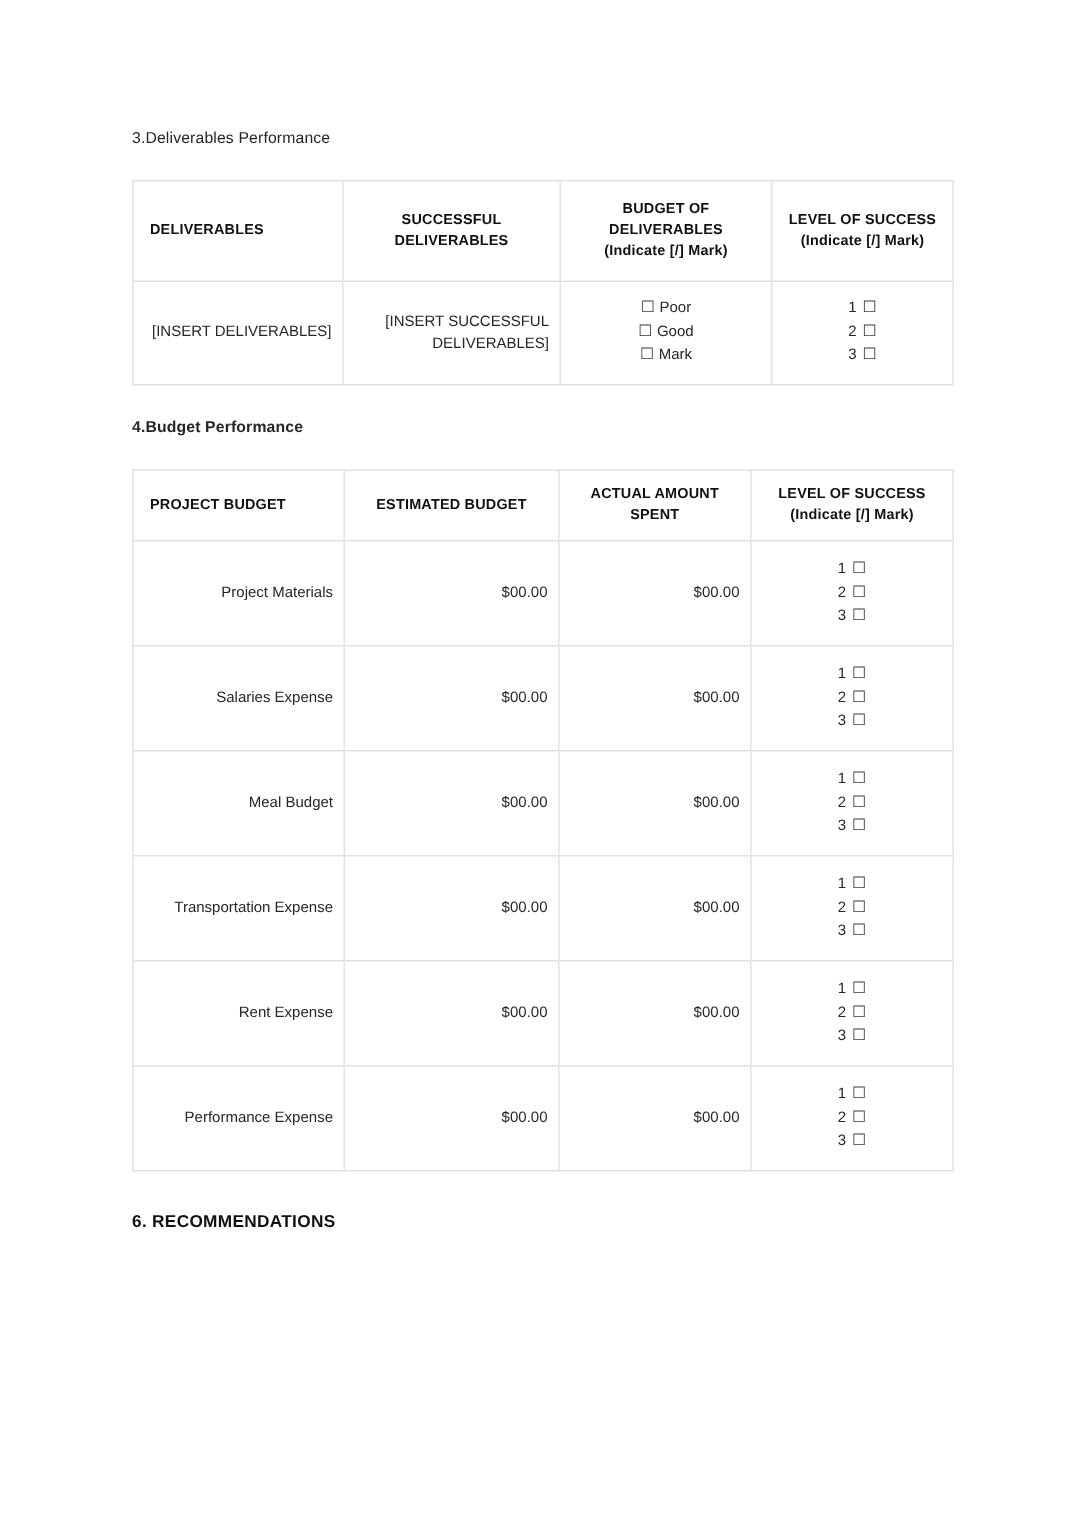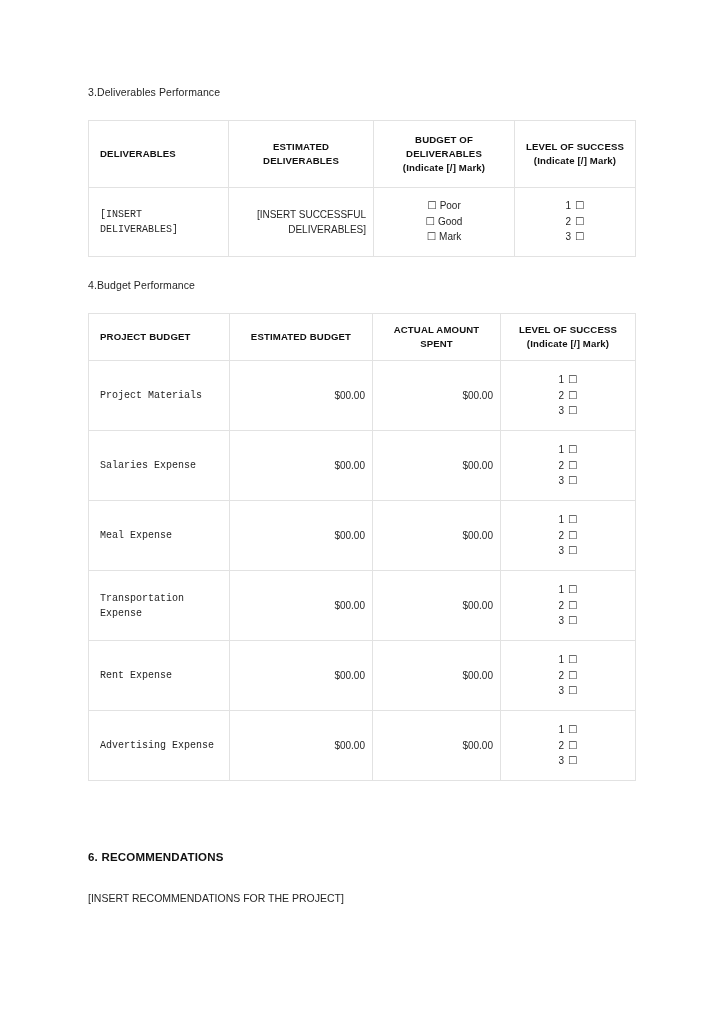--- a/index.html
+++ b/index.html
@@ -82,23 +82,22 @@
   }
   .td-cell {
     font-size: 10px;
     font-weight: 400;
     color: #262626;
     text-align: right;
     line-height: 1.5;
     padding: 10px 7px;
   }
   .td-cell.left {
-    text-align: left;
+    text-align: right;
     padding-left: 11px;
-    font-family: Liberation Mono, monospace;
   }
 
   
   .opt-list {
     display: block;
     text-align: center;
     font-size: 10px;
     line-height: 1.55;
     color: #262626;
   }
@@ -145,21 +144,21 @@
       </colgroup>
       <tbody>
         <tr class="t1-r1">
           <td>
             <div class="th-cell left">
               <span>DELIVERABLES</span>
             </div>
           </td>
           <td>
             <div class="th-cell">
-              <span>ESTIMATED</span><br>
+              <span>SUCCESSFUL</span><br>
               <span>DELIVERABLES</span>
             </div>
           </td>
           <td>
             <div class="th-cell">
               <span>BUDGET OF</span><br>
               <span>DELIVERABLES</span><br>
               <span>(Indicate [/] Mark)</span>
             </div>
           </td>
@@ -218,21 +217,21 @@
                 <span class="opt-inner">
                   <span class="lvl-num">3</span><span class="cbox">☐</span>
                 </span>
               </span>
             </div>
           </td>
         </tr>
       </tbody>
     </table>
 
-    <p class="sec-heading" style="margin-top:22px; margin-bottom:22px;">4.Budget Performance</p>
+    <p class="sec-heading" style="margin-top:22px; margin-bottom:22px;font-weight:bold;">4.Budget Performance</p>
 
     <table class="doc-table">
       <colgroup>
         <col style="width:141px">
         <col style="width:143px">
         <col style="width:128px">
         <col style="width:135px">
       </colgroup>
       <tbody id="budget-table-body">
         <tr class="t2-head">
@@ -290,21 +289,21 @@
             <td>
               <div class="opt-list">
                 <span class="opt-row"><span class="opt-inner"><span class="lvl-num">1</span><span class="cbox">☐</span></span></span>
                 <span class="opt-row"><span class="opt-inner"><span class="lvl-num">2</span><span class="cbox">☐</span></span></span>
                 <span class="opt-row"><span class="opt-inner"><span class="lvl-num">3</span><span class="cbox">☐</span></span></span>
               </div>
             </td>
           </tr>
           <tr class="t2-body">
             <td>
-              <div class="td-cell left"><span>Meal Expense</span></div>
+              <div class="td-cell left"><span>Meal Budget</span></div>
             </td>
             <td>
               <div class="td-cell"><span>$00.00</span></div>
             </td>
             <td>
               <div class="td-cell"><span>$00.00</span></div>
             </td>
             <td>
               <div class="opt-list">
                 <span class="opt-row"><span class="opt-inner"><span class="lvl-num">1</span><span class="cbox">☐</span></span></span>
@@ -344,37 +343,36 @@
             <td>
               <div class="opt-list">
                 <span class="opt-row"><span class="opt-inner"><span class="lvl-num">1</span><span class="cbox">☐</span></span></span>
                 <span class="opt-row"><span class="opt-inner"><span class="lvl-num">2</span><span class="cbox">☐</span></span></span>
                 <span class="opt-row"><span class="opt-inner"><span class="lvl-num">3</span><span class="cbox">☐</span></span></span>
               </div>
             </td>
           </tr>
           <tr class="t2-body">
             <td>
-              <div class="td-cell left"><span>Advertising Expense</span></div>
+              <div class="td-cell left"><span>Performance Expense</span></div>
             </td>
             <td>
               <div class="td-cell"><span>$00.00</span></div>
             </td>
             <td>
               <div class="td-cell"><span>$00.00</span></div>
             </td>
             <td>
               <div class="opt-list">
                 <span class="opt-row"><span class="opt-inner"><span class="lvl-num">1</span><span class="cbox">☐</span></span></span>
                 <span class="opt-row"><span class="opt-inner"><span class="lvl-num">2</span><span class="cbox">☐</span></span></span>
                 <span class="opt-row"><span class="opt-inner"><span class="lvl-num">3</span><span class="cbox">☐</span></span></span>
               </div>
             </td>
           </tr>
         </tbody>
     </table>
 
-    <p class="sec-heading-bold" style="margin-top:70px; margin-bottom:0;">6. RECOMMENDATIONS</p>
-
-    <p class="body-text" style="margin-top:27px;">[INSERT RECOMMENDATIONS FOR THE PROJECT]</p>
+    <p class="sec-heading-bold" style="margin-top:28px; margin-bottom:0;">6. RECOMMENDATIONS</p>
+
 
   </div>
 </div>
 
 </body></html>

